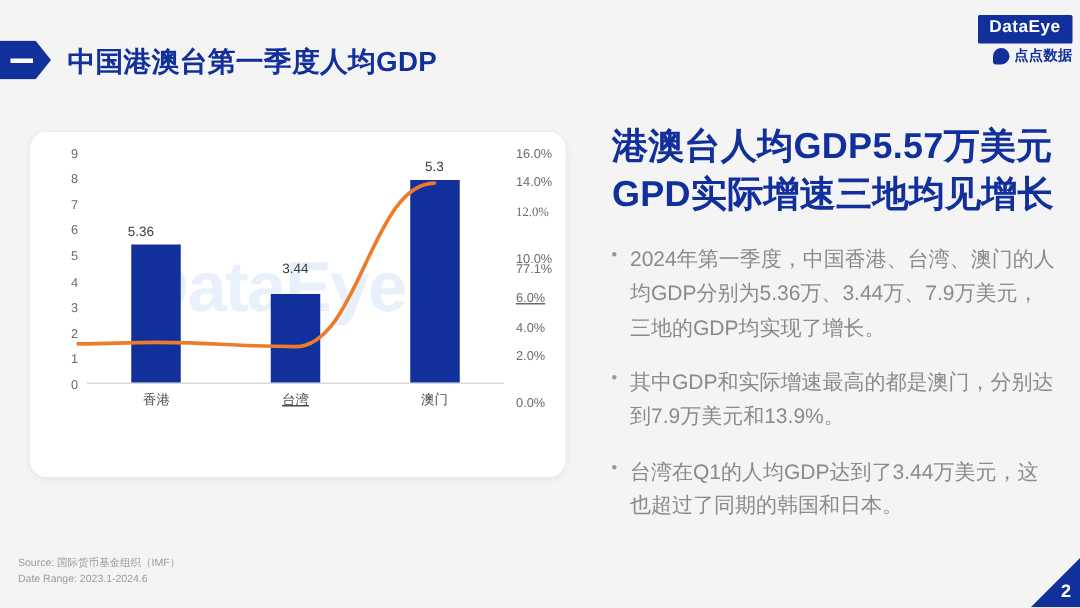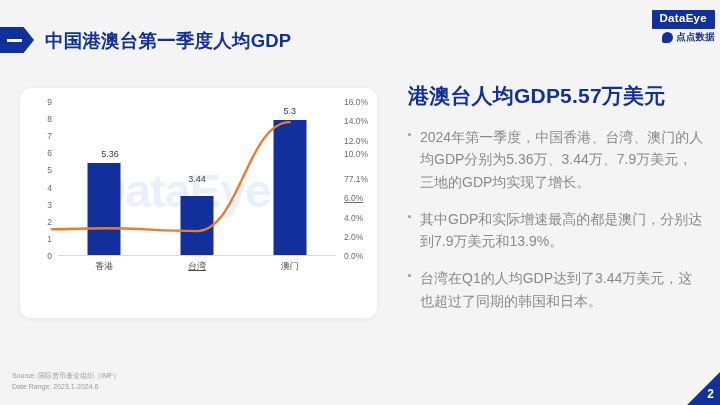--- a/index.html
+++ b/index.html
@@ -105,21 +105,21 @@
   .legend-item{ display:flex; align-items:center; gap:5px; }
   .legend-swatch-bar{ width:20px; height:9px; background:#12309b; display:block; }
   .legend-swatch-line{ width:22px; height:3px; background:#ec7c2a; display:block; border-radius:2px; }
   .legend-unit{ color:#6b6b6b; font-size:9px; }
 
   
   .panel{
     position:absolute; left:408px; top:82px; width:296px;
   }
   .headline{
-    font-size:21px; font-weight:bold; color:#12309b;
+    font-size:24px; font-weight:bold; color:#12309b;
     line-height:1.32; letter-spacing:.2px;
   }
   .bullets{ margin-top:16px; }
   .bullet{
     display:flex; gap:9px; margin-bottom:14px;
   }
   .dot{
     flex:0 0 auto; width:3px; height:3px; border-radius:50%;
     background:#9a9a9a; margin-top:7px;
   }
@@ -170,45 +170,46 @@
     <div class="ytick" style="top: 154px;">0</div>
         <div class="ytick" style="top: 136.889px;">1</div>
         <div class="ytick" style="top: 119.778px;">2</div>
         <div class="ytick" style="top: 102.667px;">3</div>
         <div class="ytick" style="top: 85.5556px;">4</div>
         <div class="ytick" style="top: 68.4444px;">5</div>
         <div class="ytick" style="top: 51.3333px;">6</div>
         <div class="ytick" style="top: 34.2222px;">7</div>
         <div class="ytick" style="top: 17.1111px;">8</div>
         <div class="ytick" style="top: 0px;">9</div>
-        <div class="ytick right" style="top: 154px;">0.0%</div>
+        <div class="ytick right" style="top: 166px;">0.0%</div>
         <div class="ytick right" style="top: 134.75px; text-align: right;">2.0%</div>
         <div class="ytick right" style="top: 115.5px;">4.0%</div>
         <div class="ytick right" style="top: 96.25px; text-decoration: underline;">6.0%</div>
         <div class="ytick right" style="top: 77px;">77.1%</div>
-        <div class="ytick right" style="top: 52px;">10.0%</div>
-        <div class="ytick right" style="top: 38.5px;">12.0%</div>
+        <div class="ytick right" style="top: 70px;">10.0%</div>
+        <div class="ytick right" style="top: 38.5px; font-family: Liberation Serif, serif;">12.0%</div>
         <div class="ytick right" style="top: 19.25px;">14.0%</div>
         <div class="ytick right" style="top: 0px;">16.0%</div>
         <div class="bar" style="left: 46.3333px; height: 91.7156px; background: rgb(18, 48, 155);"></div>
-        <div class="bar-label" style="left: 52px; top: 62.2844px;">5.36</div>
+        <div class="bar-label" style="left: 36px; top: 62.2844px;">5.36</div>
         <div class="xtick" style="left: 46.3333px;">香港</div>
         <div class="bar" style="left: 139px; height: 58.8622px; background: rgb(18, 48, 155);"></div>
         <div class="bar-label" style="left: 139px; top: 87px;">3.44</div>
         <div class="xtick" style="left: 139px; text-decoration: underline;">台湾</div>
         <div class="bar" style="left: 231.667px; height: 135.178px; background: rgb(18, 48, 155);"></div>
         <div class="bar-label" style="left: 231.667px; top: 18.8222px;">5.3</div>
         <div class="xtick" style="left: 231.667px;">澳门</div>
       </div>
   </div>
 </div>
 
 <div class="panel">
   <div class="headline">
     <div>港澳台人均GDP5.57万美元</div>
+    <div>GPD实际增速三地均见增长</div>
   </div>
   <div class="bullets" id="bullets">
       <div class="bullet">
         <span class="dot"></span>
         <div class="bullet-text">2024年第一季度，中国香港、台湾、澳门的人均GDP分别为5.36万、3.44万、7.9万美元，三地的GDP均实现了增长。</div>
       </div>
       <div class="bullet">
         <span class="dot"></span>
         <div class="bullet-text">其中GDP和实际增速最高的都是澳门，分别达到7.9万美元和13.9%。</div>
       </div>

